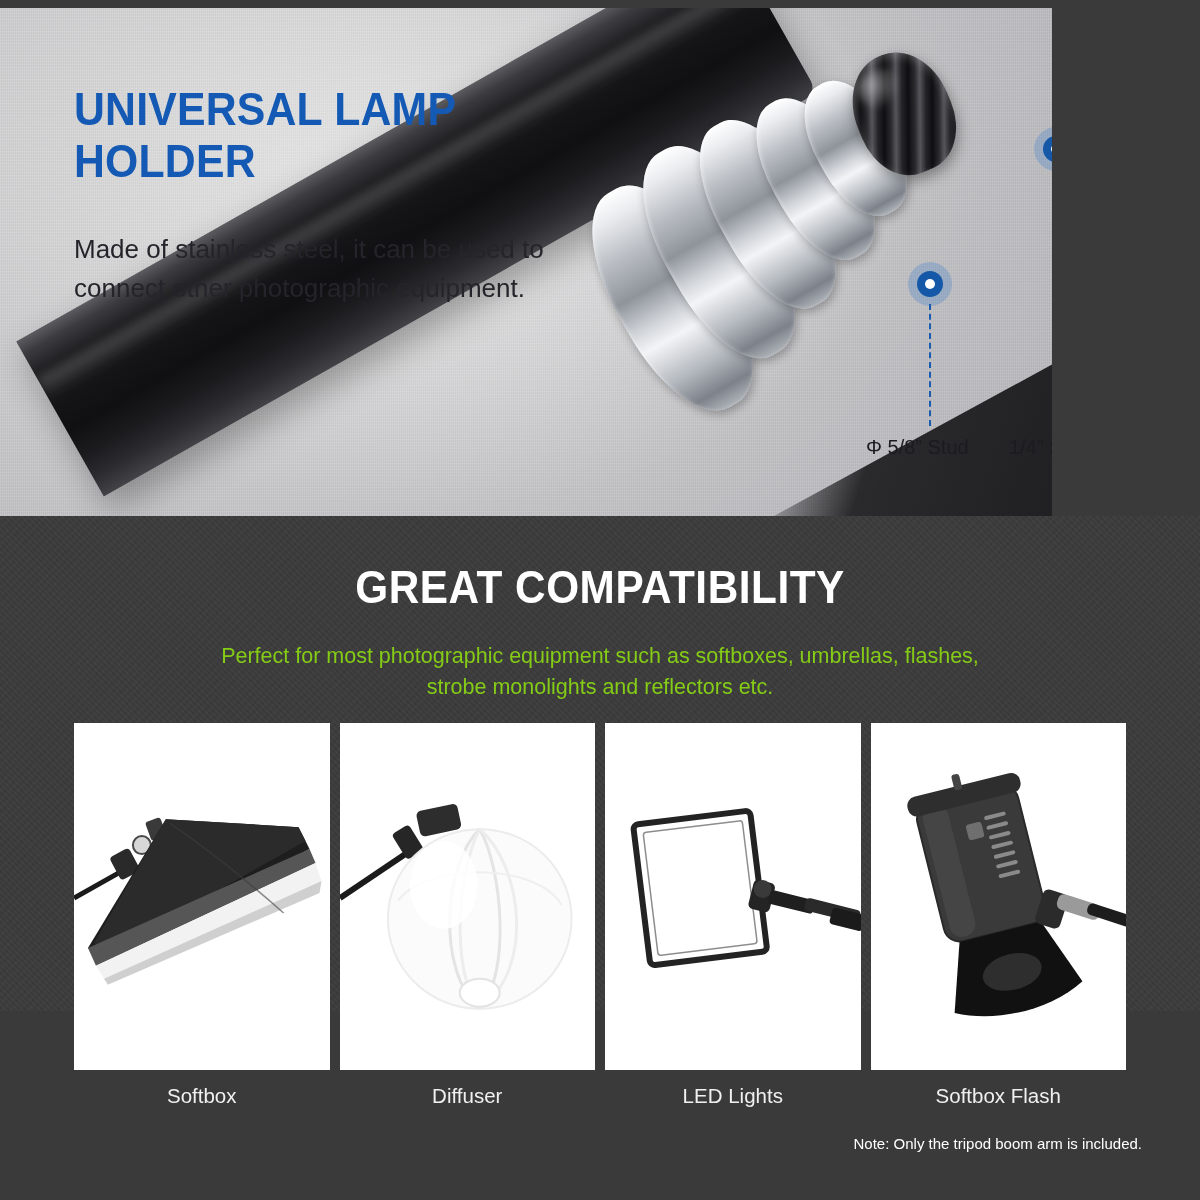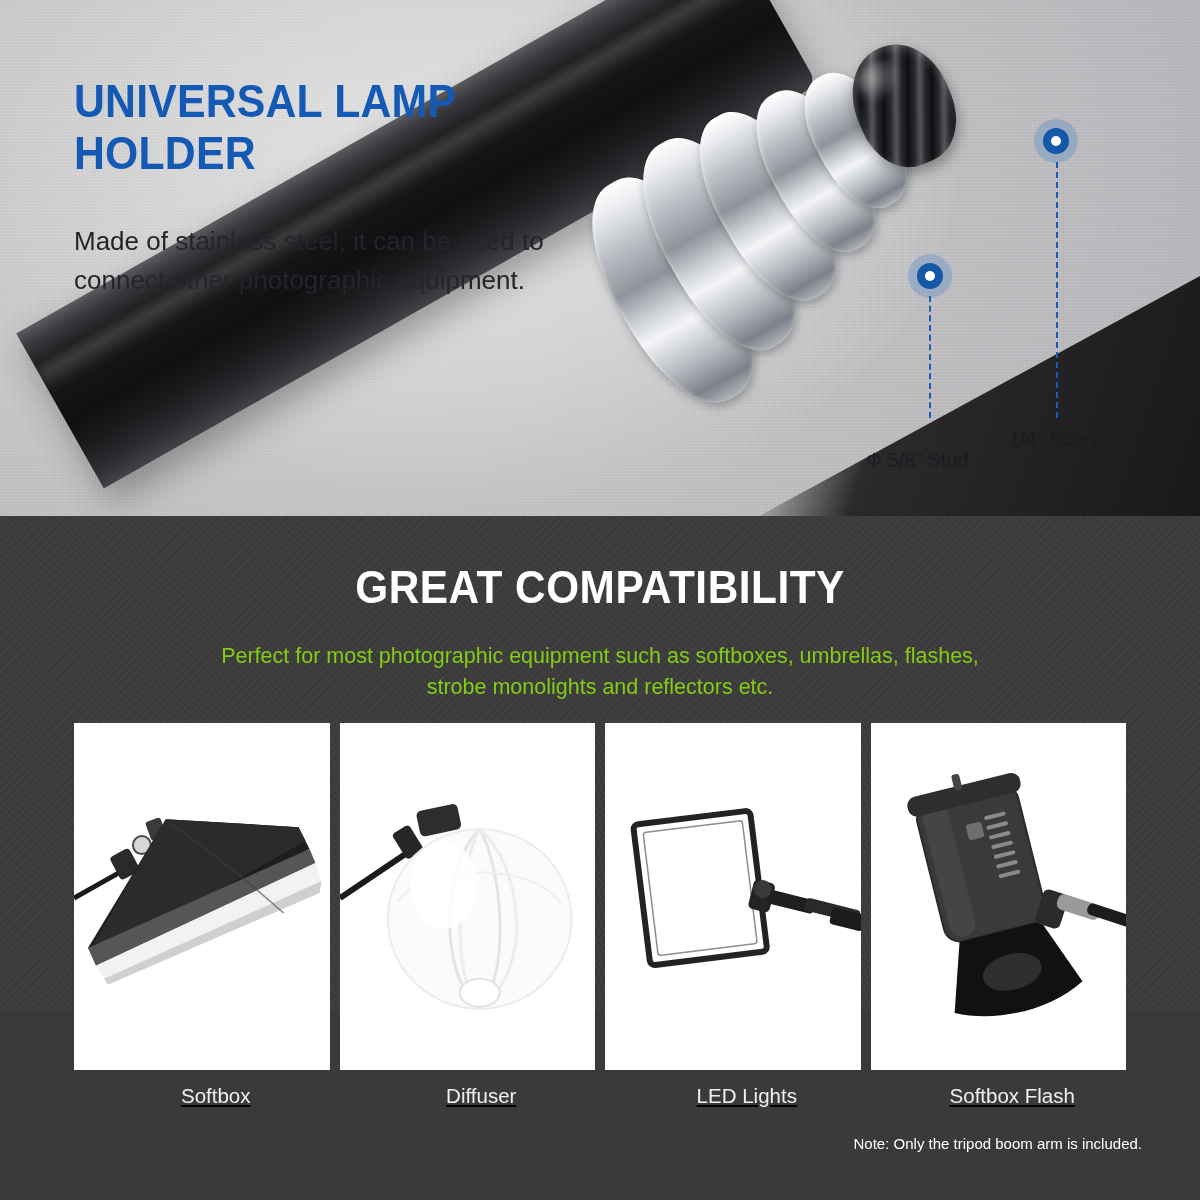--- a/index.html
+++ b/index.html
@@ -6,21 +6,21 @@
   html,body { width:1200px; height:1200px; }
   body {
     font-family:"Liberation Sans", sans-serif;
     background:#3a3a3a;
     overflow:hidden;
   }
   .page { position:relative; width:1200px; height:1200px; overflow:hidden; }
 
   
   .hero {
-    position:absolute; left:0; top:0; width:1200px; height:516px;
+    position:absolute; left:0; top:8px; width:1052px; height:516px;
     overflow:hidden;
     background:
       radial-gradient(ellipse 900px 600px at 28% 30%, #d8d8d8 0%, #cfcfd1 40%, #c2c2c5 70%, #b9b9bd 100%);
   }
   
   .hero-noise {
     position:absolute; inset:0;
     background-image:
       repeating-linear-gradient(90deg, rgba(255,255,255,.055) 0 1px, rgba(0,0,0,.035) 1px 2px),
       repeating-linear-gradient(0deg, rgba(255,255,255,.03) 0 1px, rgba(0,0,0,.02) 1px 3px);
@@ -122,21 +122,21 @@
   .leader{
     position:absolute; width:0; border-left:2.5px dashed #1a5bb0;
   }
   .leader-stud{ left:929px; top:296px; height:122px; }
   .leader-screw{ left:1056px; top:162px; height:256px; }
 
   .callout-label{
     position:absolute; top:428px;
     color:#1c1c20; font-size:20px; white-space:nowrap;
   }
-  .cl-stud{ left:866px;margin-top:21px; }
+  .cl-stud{ left:866px; }
   .cl-screw{ left:1009px; }
 
   
   .wedge{
     position:absolute; right:0; bottom:0; width:760px; height:240px;
     background:linear-gradient(108deg, rgba(0,0,0,0) 45%, rgba(30,30,33,.92) 58%, rgba(20,20,22,.97) 100%);
     clip-path:polygon(42% 100%, 100% 0%, 100% 100%);
     pointer-events:none;
   }
 
@@ -165,22 +165,22 @@
   .cards{
     position:absolute; left:74px; top:207px;
     width:1052px; height:347px;
     display:grid; grid-template-columns:repeat(4, 1fr); gap:10px;
   }
   .card{
     background:#ffffff; position:relative; overflow:hidden;
   }
 
   .card-labels{
-    position:absolute; left:88px; top:568px; width:1052px;
-    display:grid; grid-template-columns:repeat(4,1fr); gap:10px;text-decoration:underline;
+    position:absolute; left:74px; top:568px; width:1052px;
+    display:grid; grid-template-columns:repeat(4,1fr); gap:10px;
   }
   .card-label{ text-align:center; color:#f0f0f0; font-size:20.5px; }
 
   .note{
     position:absolute; right:58px; top:619px;
     color:#ffffff; font-size:15px;
   }
 
   
   .illus{ position:absolute; inset:0; }

